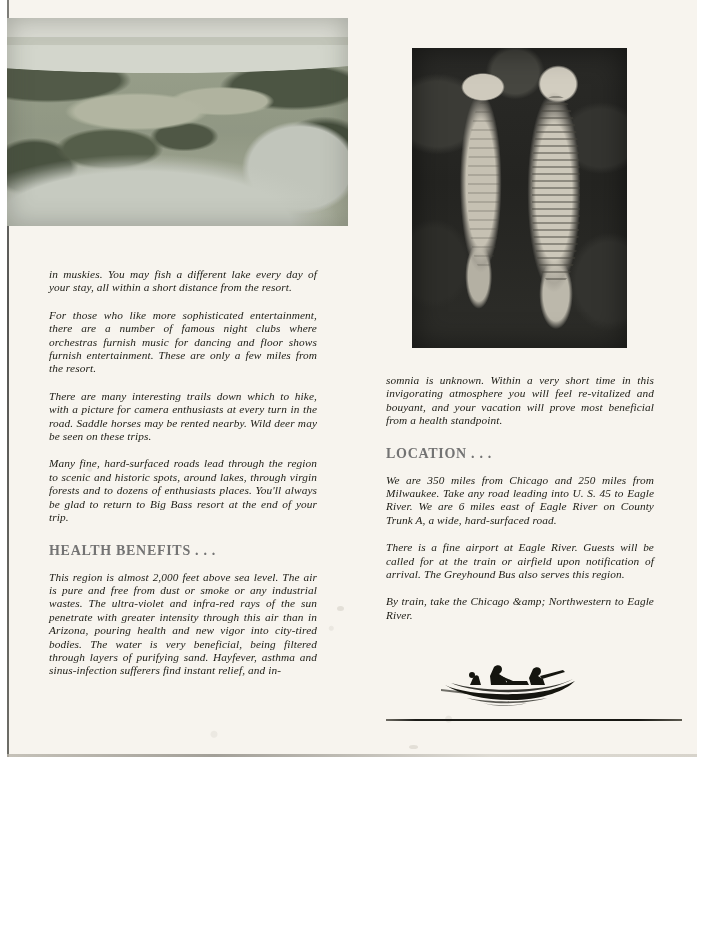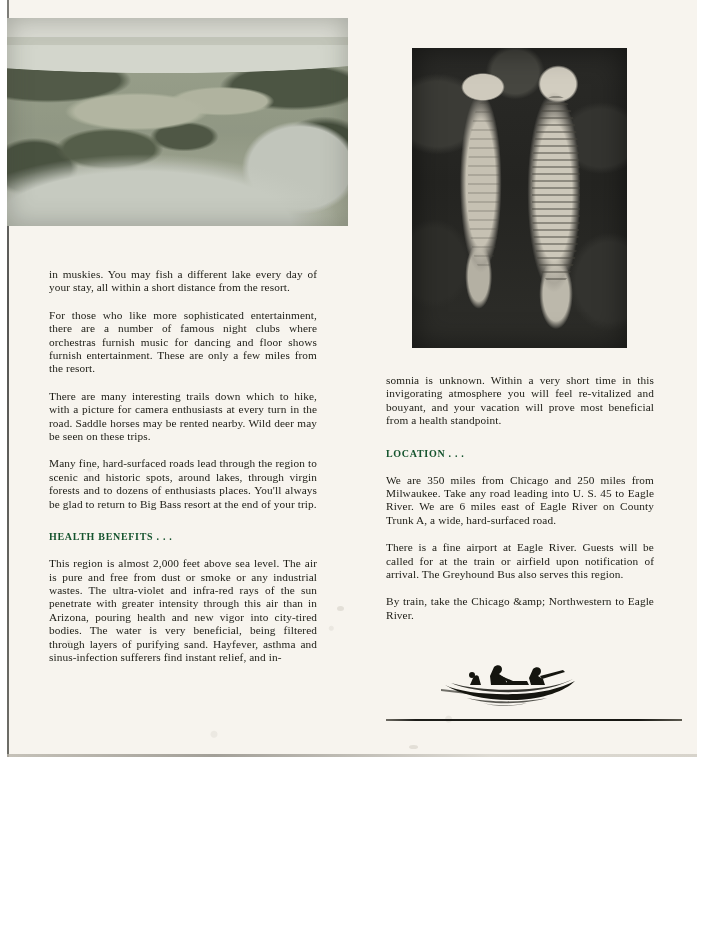--- a/index.html
+++ b/index.html
@@ -79,25 +79,25 @@
      border-radius:45%;opacity:.7;}
   #photo-muskies .vig{position:absolute;inset:0;box-shadow:inset 0 0 30px rgba(0,0,0,.55);}
 
   
   .col{position:absolute;width:268px;color:#17170f;}
   #col-left{left:49px;top:268px;}
   #col-right{left:386px;top:374px;}
 
   p.body{margin:0 0 14px 0;font-size:11.3px;line-height:13.4px;
          text-align:justify;text-justify:inter-word;letter-spacing:.1px;
-         color:#1b1b14;}
+         color:#1b1b14;font-style:italic;}
   p.body:last-child{margin-bottom:0;}
 
-  h2.sect{margin:18px 0 13px 0;font-size:10px;line-height:15px;
-          font-weight:bold;letter-spacing:.7px;color:#14532d;}
+  h2.sect{margin:18px 0 13px 0;font-size:14px;line-height:15px;
+          font-weight:bold;letter-spacing:.7px;color:#737373;}
 
   
   #canoe-illustration{position:absolute;left:437px;top:659px;width:148px;height:48px;}
   #canoe-illustration svg{display:block;width:100%;height:100%;}
 
   
   #bottom-rule{position:absolute;left:386px;top:719px;width:296px;height:2px;
       background:linear-gradient(to right,#6d6a62,#1d1d19 10%,#171713 85%,#5c594f);}
 </style>
 </head>

